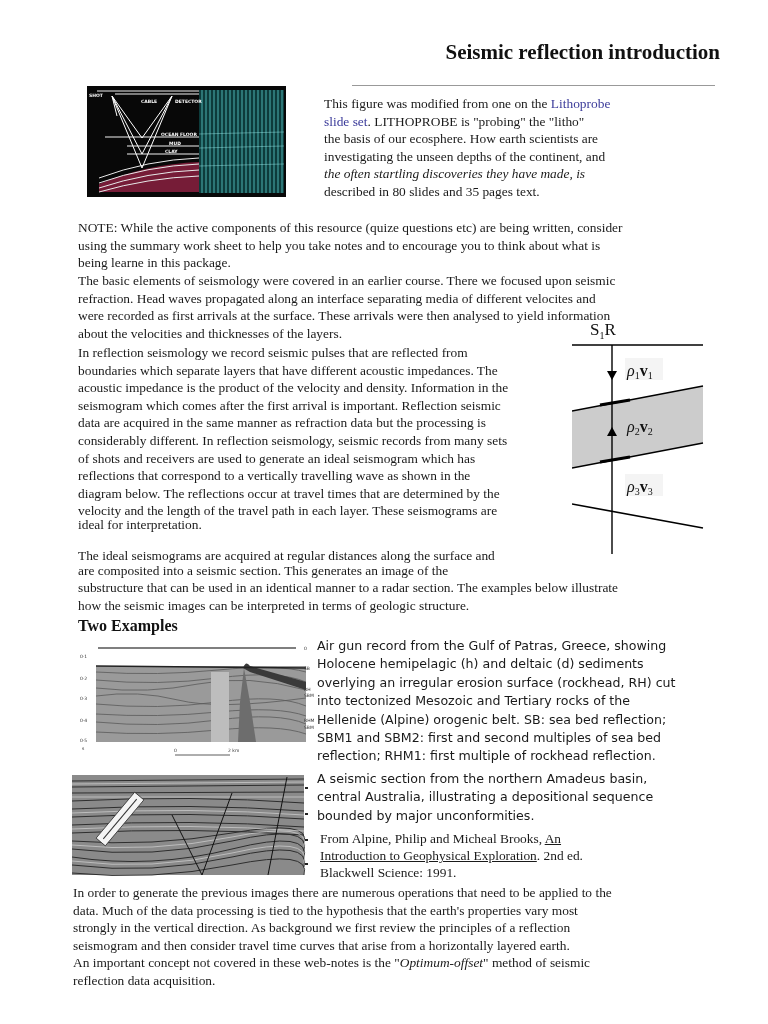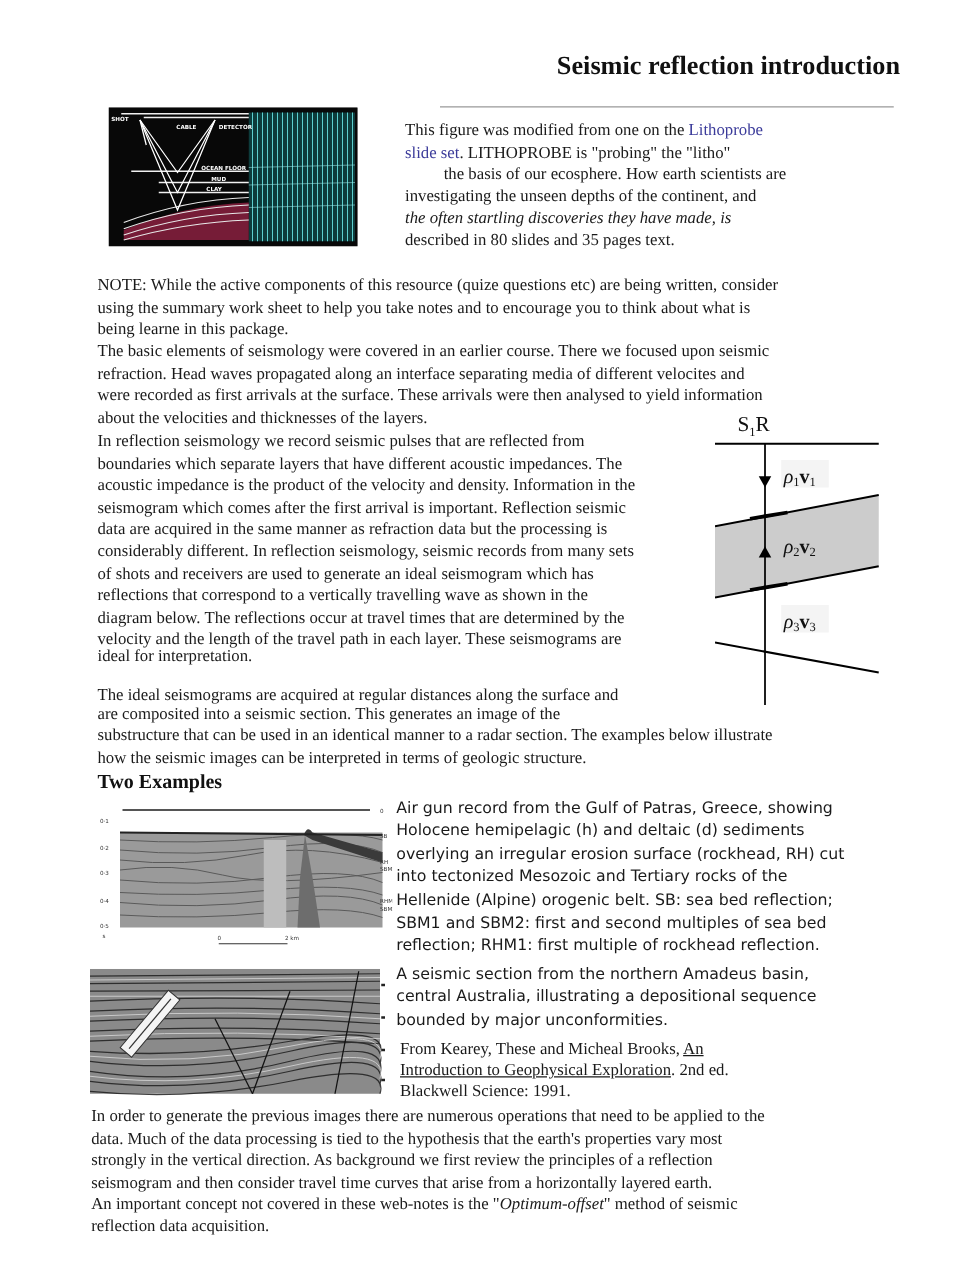--- a/index.html
+++ b/index.html
@@ -100,21 +100,21 @@
   </svg>
 </div>
 
 <div class="abs txt intro">
   <span class="line" style="padding-left:4px;">
     <span>This figure was modified from one on the </span><a class="link" href="#">Lithoprobe</a>
   </span>
   <span class="line" style="padding-left:4px;">
     <a class="link" href="#">slide set</a><span>. LITHOPROBE is "probing" the "litho"</span>
   </span>
-  <span class="line" style="padding-left:4px;text-align:center;">the basis of our ecosphere. How earth scientists are</span>
+  <span class="line" style="padding-left:4px;">the basis of our ecosphere. How earth scientists are</span>
   <span class="line" style="padding-left:4px;">investigating the unseen depths of the continent, and</span>
   <span class="line" style="padding-left:4px;font-style:italic;">the often startling discoveries they have made, is</span>
   <span class="line" style="padding-left:4px;">described in 80 slides and 35 pages text.</span>
 </div>
 
 <div class="abs txt para" style="top:219px;">
   <span class="line">NOTE: While the active components of this resource (quize questions etc) are being written, consider</span>
   <span class="line">using the summary work sheet to help you take notes and to encourage you to think about what is</span>
   <span class="line">being learne in this package.</span>
 </div>
@@ -133,21 +133,21 @@
   <span class="line">seismogram which comes after the first arrival is important. Reflection seismic</span>
   <span class="line">data are acquired in the same manner as refraction data but the processing is</span>
   <span class="line">considerably different. In reflection seismology, seismic records from many sets</span>
   <span class="line">of shots and receivers are used to generate an ideal seismogram which has</span>
   <span class="line">reflections that correspond to a vertically travelling wave as shown in the</span>
   <span class="line">diagram below. The reflections occur at travel times that are determined by the</span>
   <span class="line">velocity and the length of the travel path in each layer. These seismograms are</span>
   <span class="line" style="margin-top:-4px;">ideal for interpretation.</span>
 </div>
 
-<div class="abs" style="left:572px;top:326px;width:136px;height:240px;">
+<div class="abs" style="left:572px;top:316px;width:136px;height:240px;">
   <svg width="136" height="240" viewBox="0 0 136 240">
     <polygon points="0,95 131,70 131,127 0,152" fill="#cccccc"></polygon>
     <line x1="0" y1="29" x2="131" y2="29" stroke="#000" stroke-width="1.6"></line>
     <line x1="0" y1="95" x2="131" y2="70" stroke="#000" stroke-width="1.6"></line>
     <line x1="0" y1="152" x2="131" y2="127" stroke="#000" stroke-width="1.6"></line>
     <line x1="0" y1="188" x2="131" y2="212" stroke="#000" stroke-width="1.6"></line>
     <line x1="40" y1="29" x2="40" y2="238" stroke="#000" stroke-width="1.4"></line>
     <polygon points="35,55 45,55 40,64" fill="#000"></polygon>
     <polygon points="35,120 45,120 40,111" fill="#000"></polygon>
     <line x1="28" y1="89" x2="58" y2="84" stroke="#000" stroke-width="3"></line>
@@ -271,21 +271,21 @@
 </div>
 
 <div class="abs cap" style="left:317px;top:770px;width:360px;">
   <span class="line">A seismic section from the northern Amadeus basin,</span>
   <span class="line">central Australia, illustrating a depositional sequence</span>
   <span class="line">bounded by major unconformities.</span>
 </div>
 
 <div class="abs cite" style="left:320px;top:830px;width:360px;">
   <span class="line">
-    <span>From Kearey, These and Micheal Brooks, </span><span class="u">An</span>
+    <span>From Alpine, Philip and Micheal Brooks, </span><span class="u">An</span>
   </span>
   <span class="line">
     <span class="u">Introduction to Geophysical Exploration</span><span>. 2nd ed.</span>
   </span>
   <span class="line">Blackwell Science: 1991.</span>
 </div>
 
 <div class="abs txt para" style="left:73px;top:884px;">
   <span class="line">In order to generate the previous images there are numerous operations that need to be applied to the</span>
   <span class="line">data. Much of the data processing is tied to the hypothesis that the earth's properties vary most</span>

